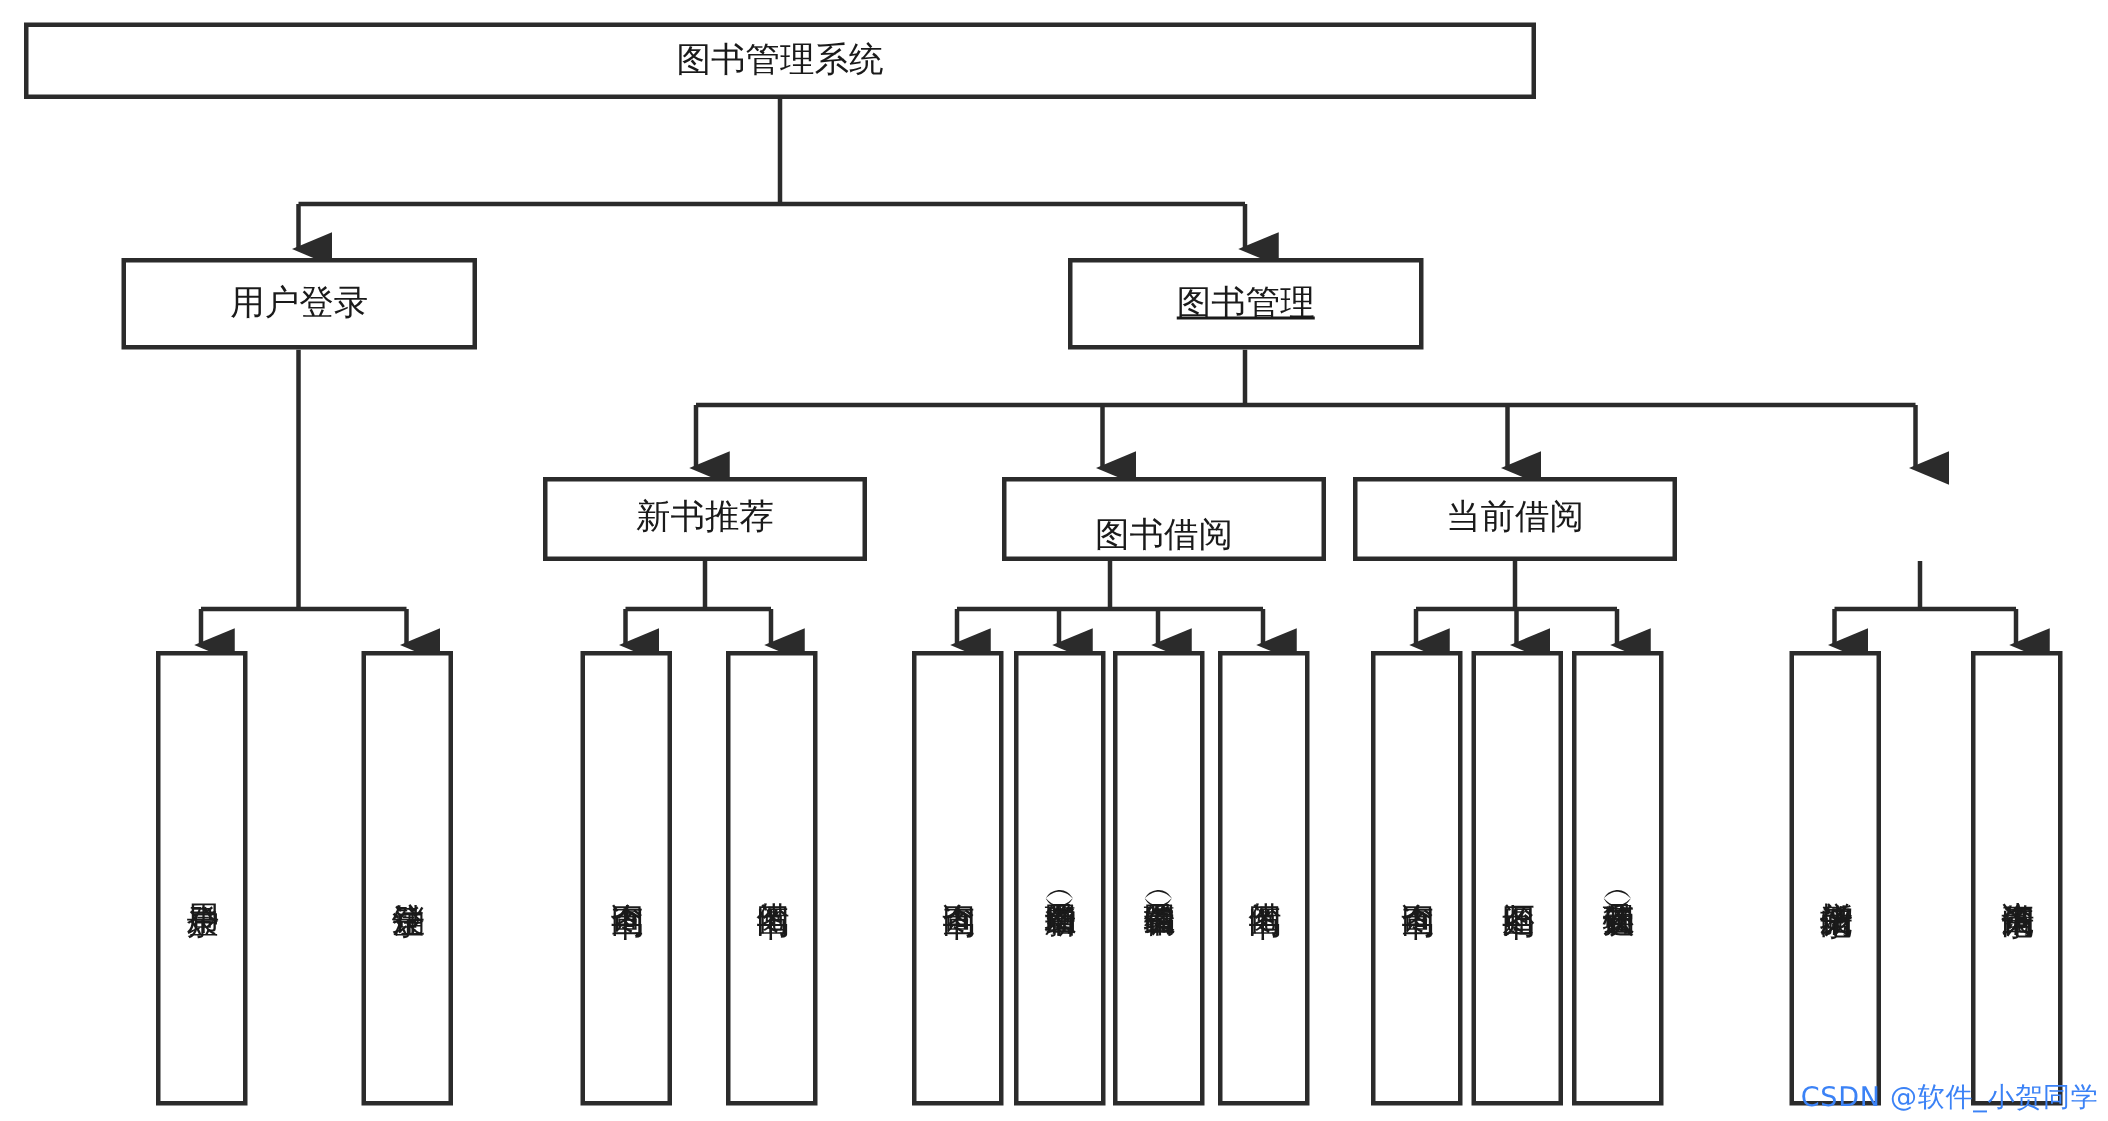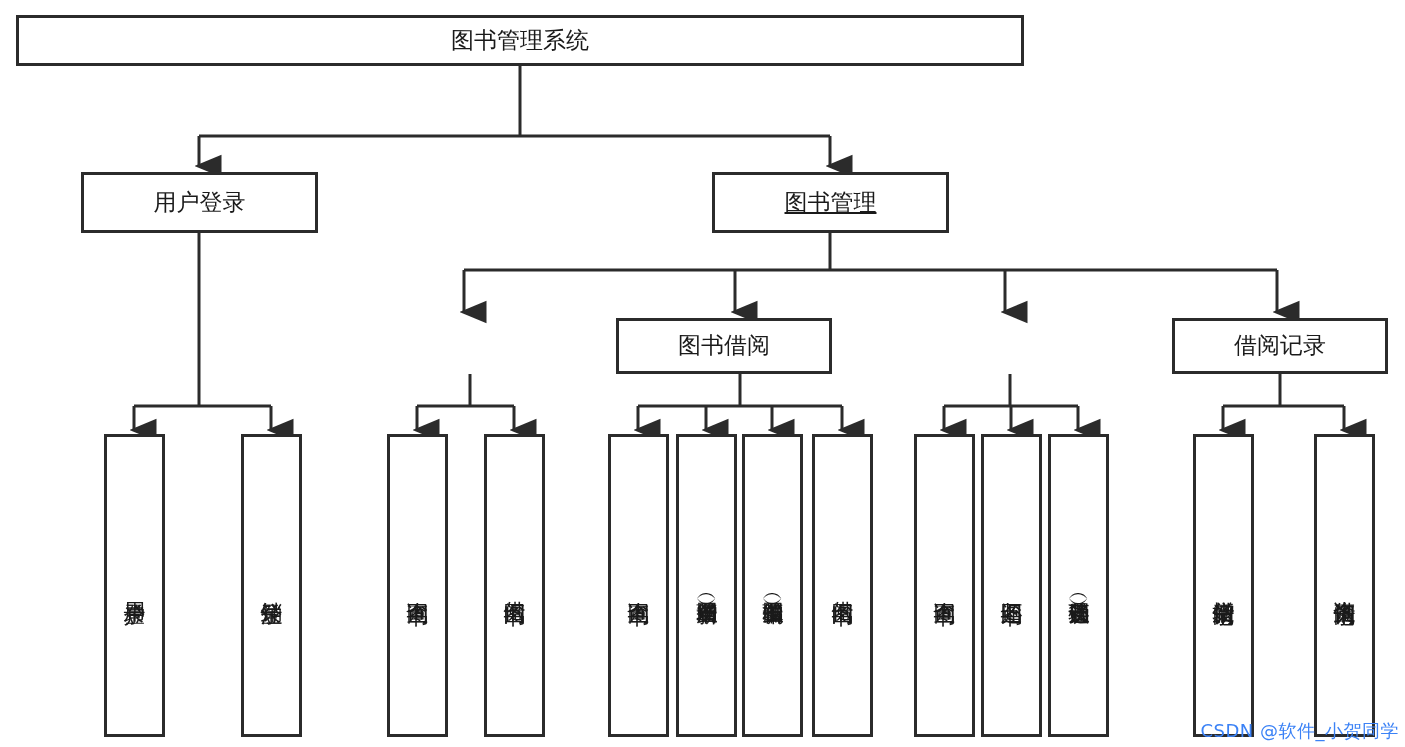--- a/index.html
+++ b/index.html
@@ -144,25 +144,28 @@
     <span class="label">图书管理系统</span>
   </div>
 
   <div class="node horiz" style="left:81px; top:172px; width:237px; height:61px;">
     <span class="label">用户登录</span>
   </div>
   <div class="node horiz" style="left:712px; top:172px; width:237px; height:61px;text-decoration:underline;">
     <span class="label">图书管理</span>
   </div>
 
-  <div class="node horiz" style="left:616px; top:318px; width:216px; height:56px;">
+  <div class="node horiz" style="left:362px; top:318px; width:216px; height:56px;">
+    <span class="label">新书推荐</span>
+  </div>
+  <div class="node horiz" style="left:668px; top:318px; width:216px; height:56px;align-items:flex-end;">
     <span class="label">图书借阅</span>
   </div>
-  <div class="node horiz" style="left:1172px; top:318px; width:216px; height:56px;">
-    <span class="label">借阅记录</span>
+  <div class="node horiz" style="left:902px; top:318px; width:216px; height:56px;">
+    <span class="label">当前借阅</span>
   </div>
 
   <div class="node vert" style="left:104px; top:434px; width:61px; height:303px;">
     <span class="label">用户登录</span>
   </div>
   <div class="node vert" style="left:241px; top:434px; width:61px; height:303px;">
     <span class="label">注销登录</span>
   </div>
 
   <div class="node vert" style="left:387px; top:434px; width:61px; height:303px;">

